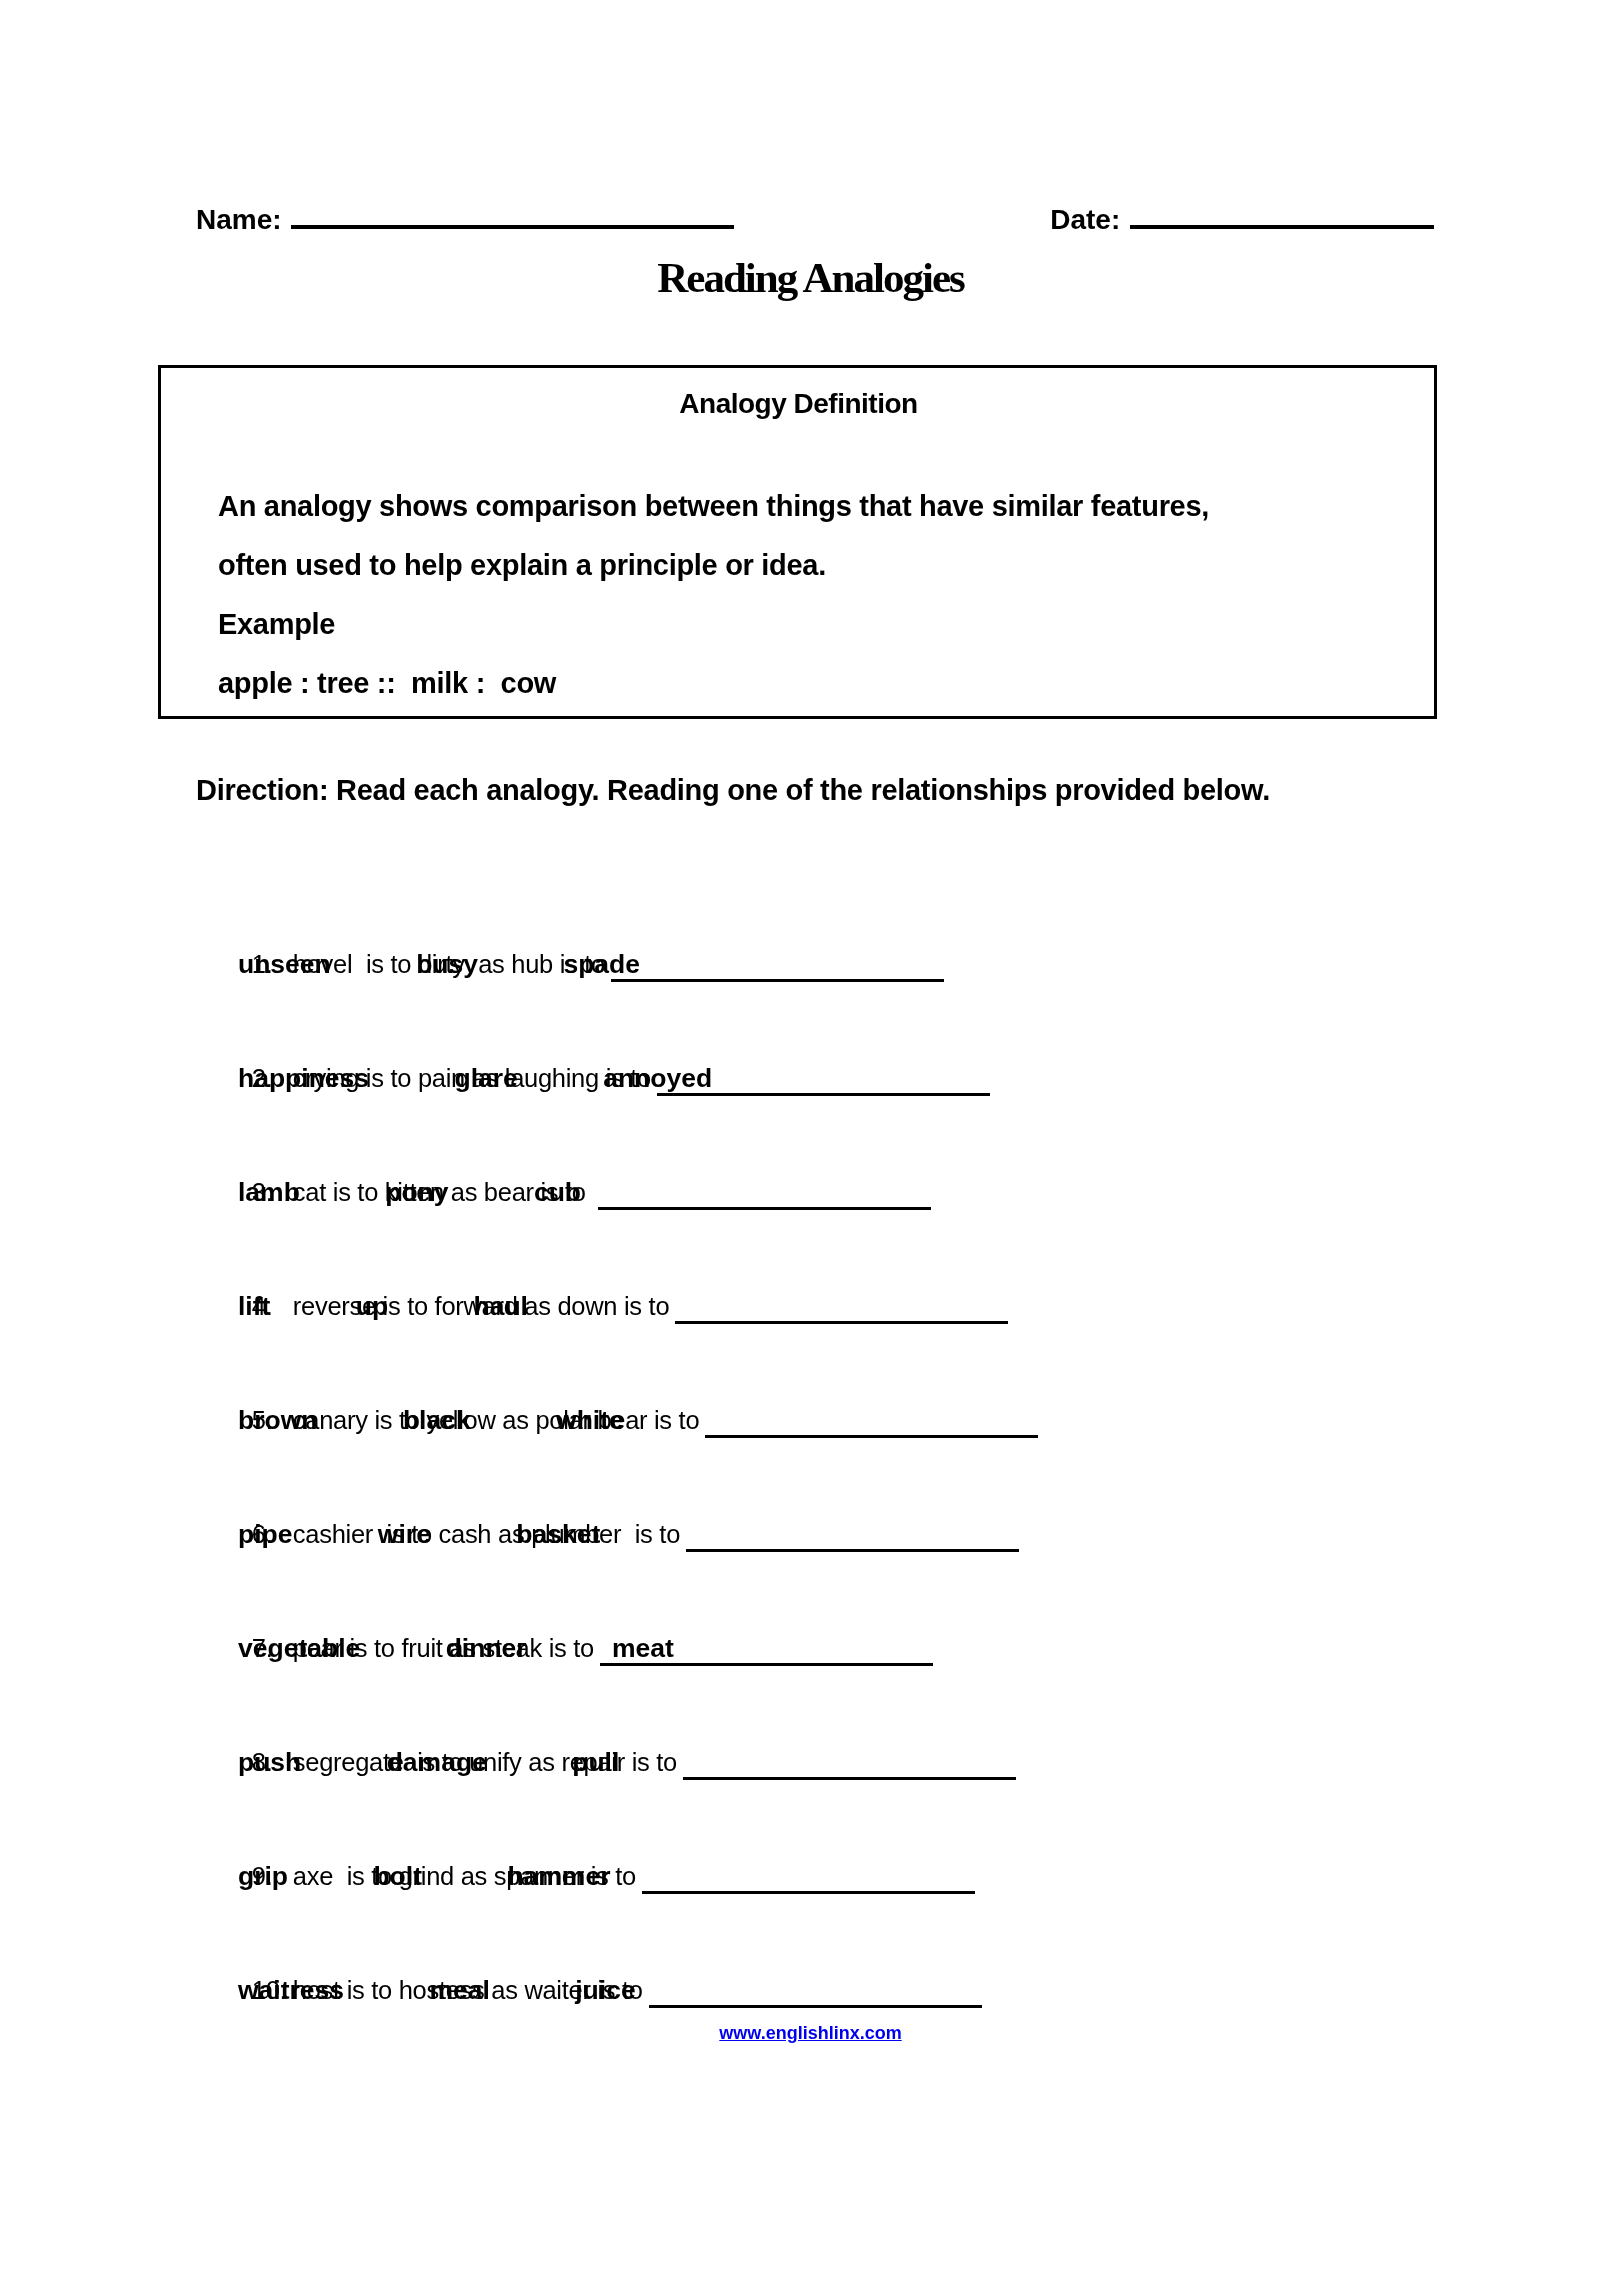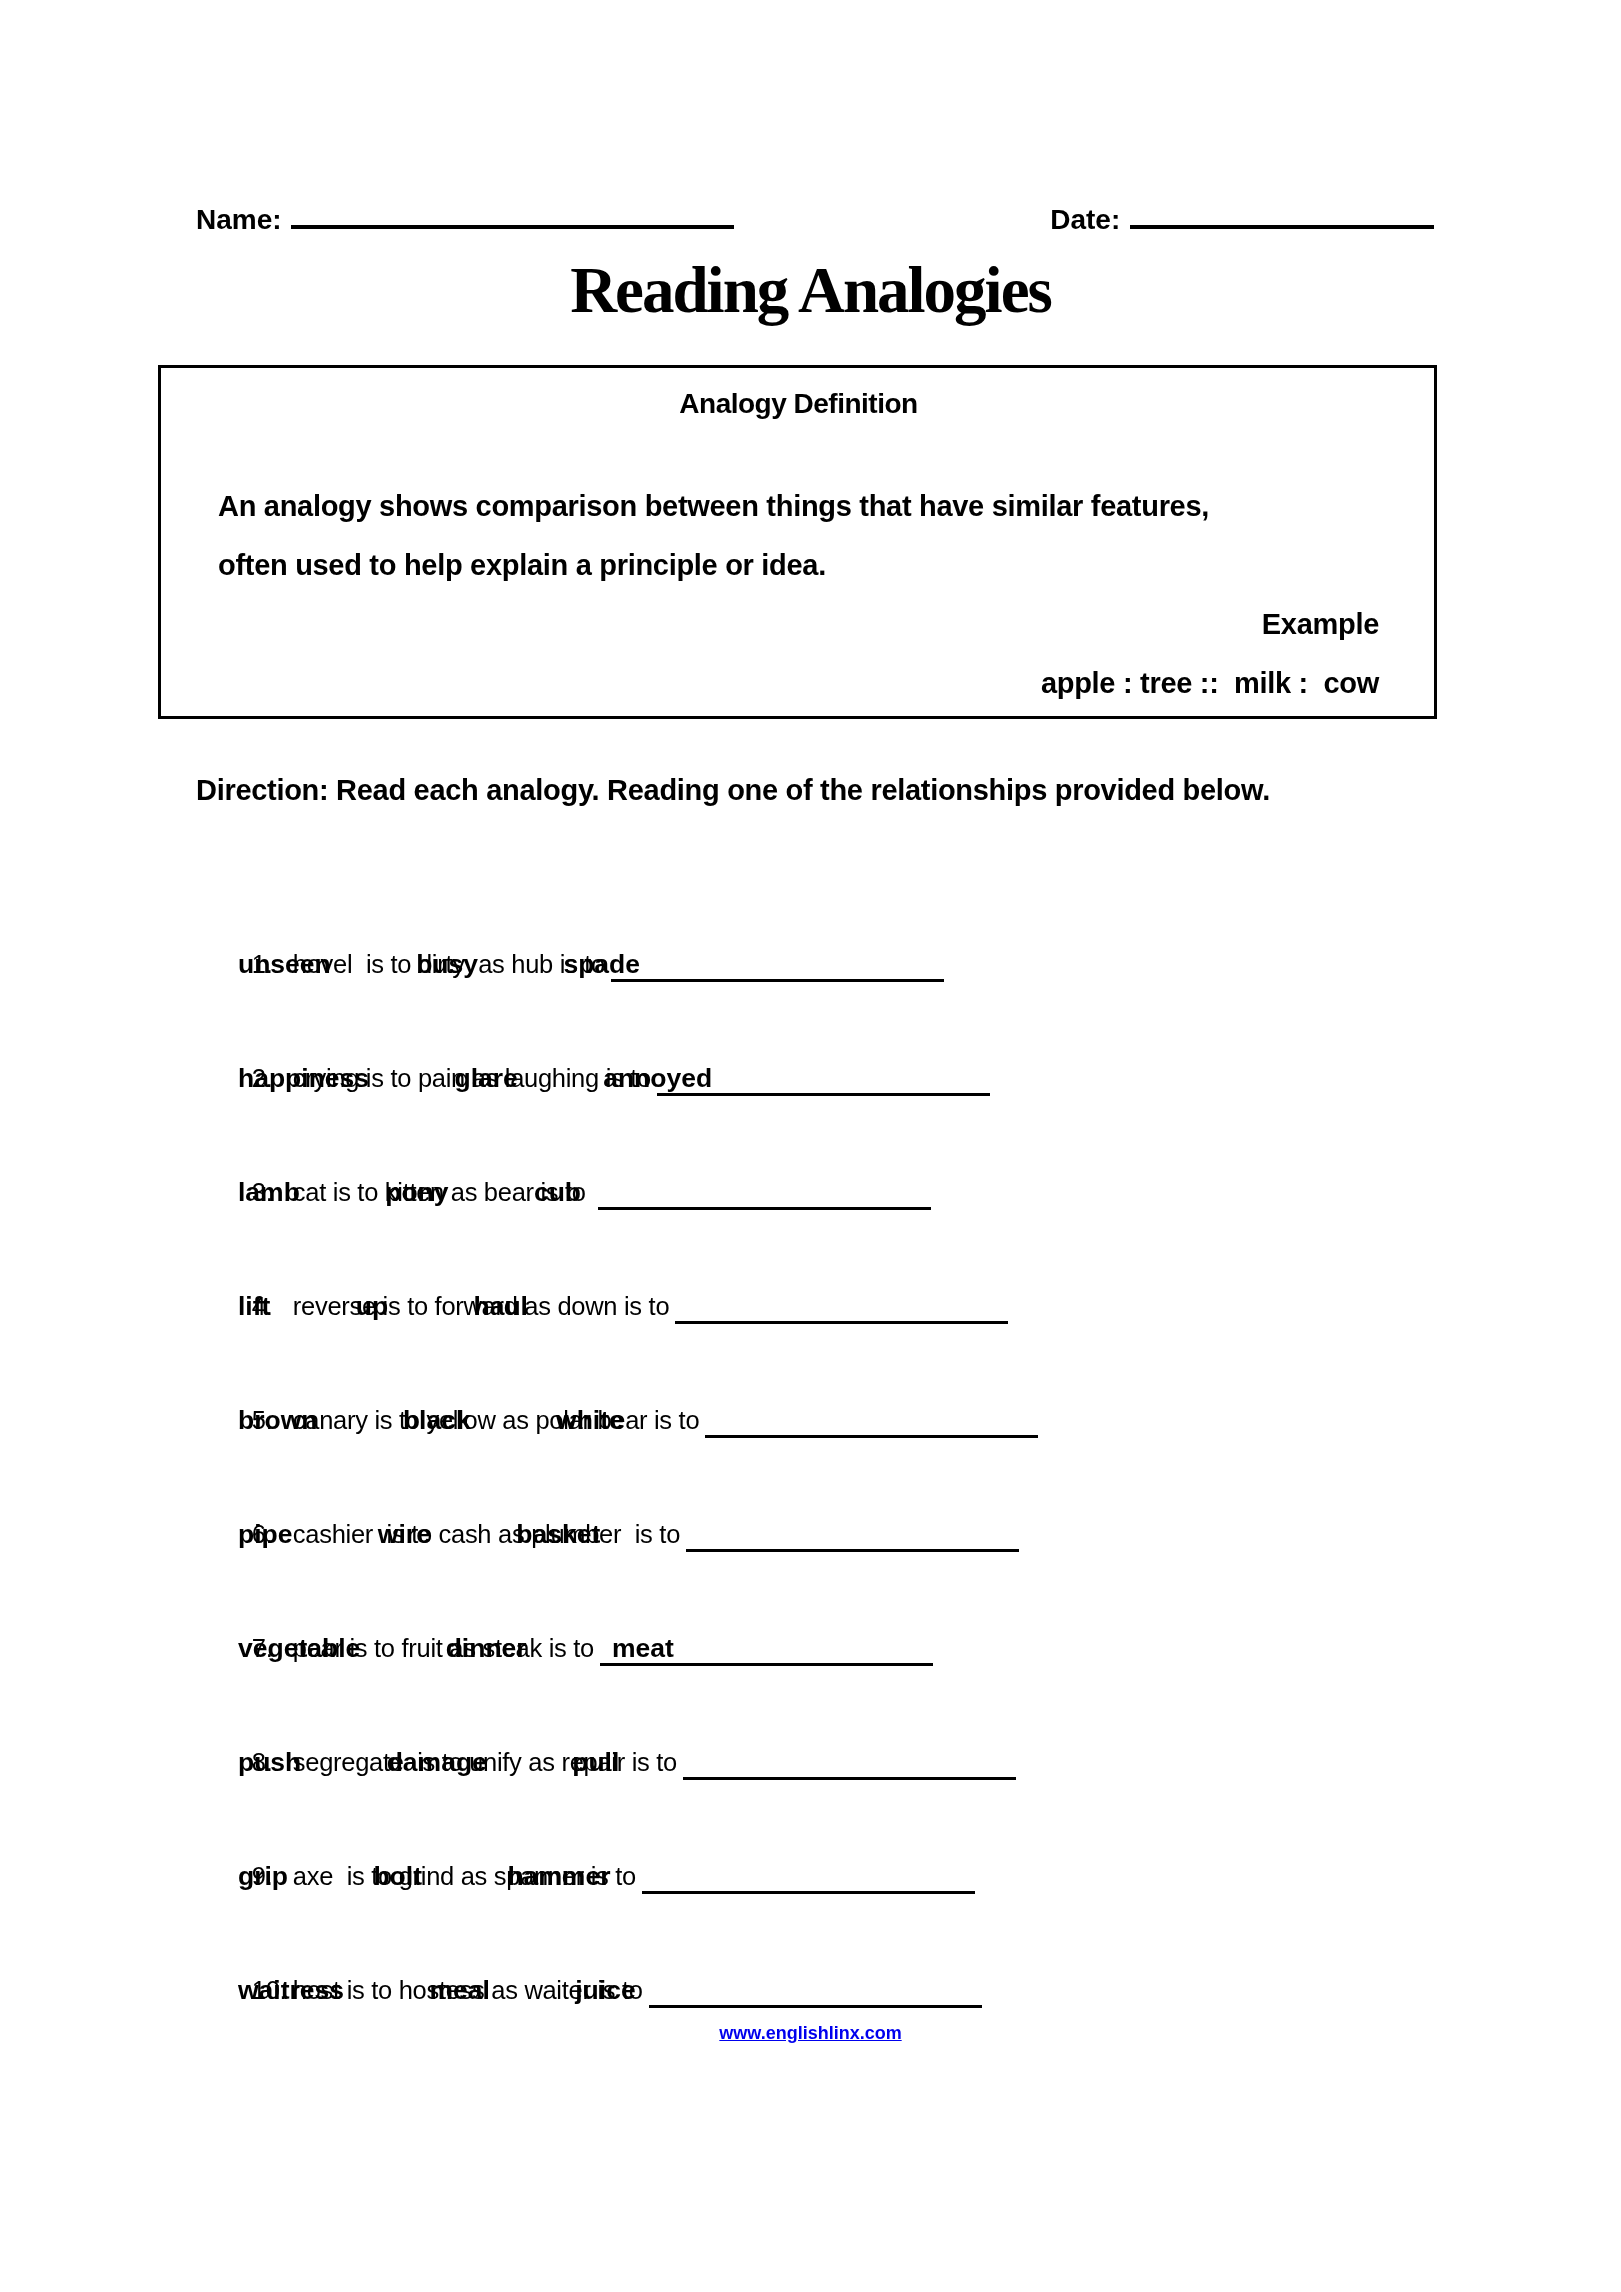--- a/index.html
+++ b/index.html
@@ -25,34 +25,34 @@
     height:35px; margin-bottom:-9.8px; margin-left:9.8px;
   }
   .name-blank { width:443px; }
   .date-blank { width:304px; }
 
   
   .page-title {
     position:absolute; top:253px; left:0; width:100%;
     text-align:center;
     font-family:"Liberation Serif","DejaVu Serif",serif;
-    font-weight:bold; font-size:65px; letter-spacing:-2px;
+    font-weight:bold; font-size:43px; letter-spacing:-2px;
   }
 
   
   .def-box {
     position:absolute; top:365px; left:158px;
     width:1279px; height:354px;
     border:3.9px solid #000;
     font-weight:bold;
     padding:19.6px 55px 0 57px;
   }
   .def-heading { text-align:center; font-size:28px; letter-spacing:-0.5px; }
   .def-body { margin-top:57px; font-size:29px; line-height:59px; letter-spacing:-0.3px; }
-  .def-center { text-align:right; font-size:29px; line-height:59px; white-space:pre; }
+  .def-center { text-align:left; font-size:29px; line-height:59px; white-space:pre; }
 
   
   .directions {
     position:absolute; top:766px; left:196px; width:1196px;
     font-weight:bold; font-size:29px; line-height:49px; letter-spacing:-0.3px;
   }
 
   
   .questions { position:absolute; top:879px; left:184px; width:1264px; }
   .q-line { height:57px; line-height:57px; font-size:25.5px; letter-spacing:-0.3px; white-space:pre; }

